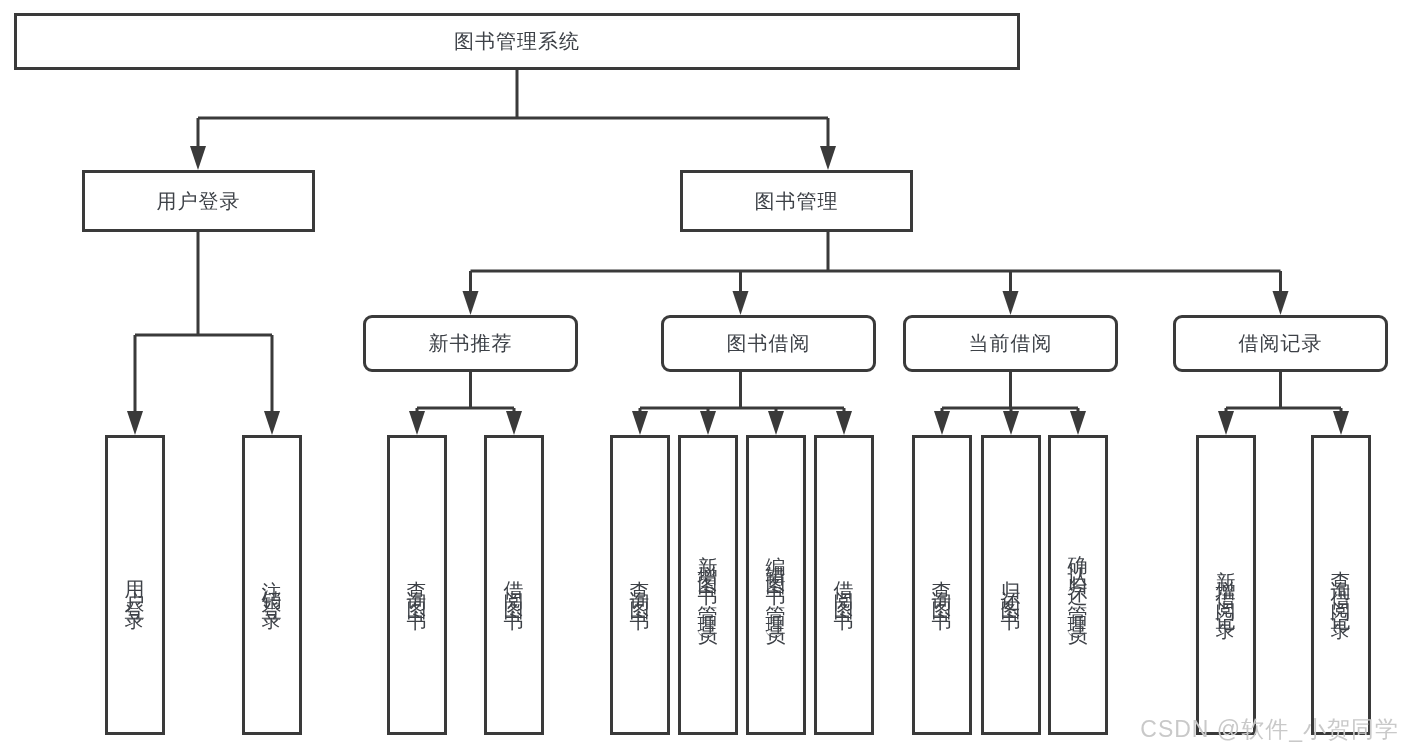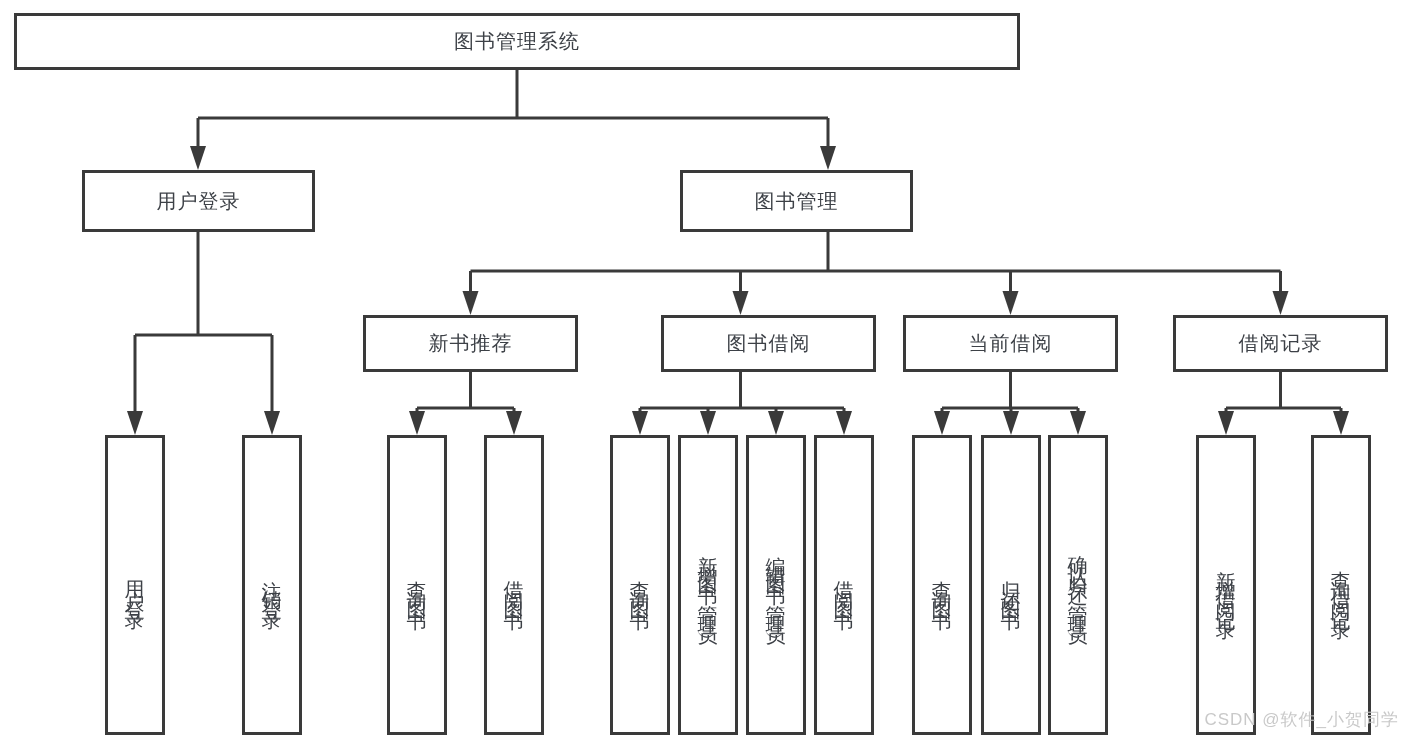--- a/index.html
+++ b/index.html
@@ -43,34 +43,34 @@
     justify-content: center;
     text-align: center;
   }
   .hlabel {
     font-size: 20px;
     letter-spacing: 1px;
     white-space: nowrap;
   }
   .root-box  { left: 14px;  top: 13px;  width: 1006px; height: 57px; }
   .lvl2      { top: 170px; width: 233px; height: 62px; }
-  .lvl3      { top: 315px; width: 215px; height: 57px; }
+  .lvl3      { top: 315px; width: 215px; height: 57px; border-radius: 9px; }
   .leaf      { top: 435px; width: 60px;  height: 300px; }
   .vlabel {
     writing-mode: vertical-rl;
     text-orientation: mixed;
     font-size: 20px;
     letter-spacing: 10px;
     line-height: 1;
   }
   .watermark {
     position: absolute;
     right: 6px;
-    bottom: 16px;
-    font-size: 17px;
+    bottom: 2px;
+    font-size: 23px;
     color: var(--watermark);
     letter-spacing: 1px;
     white-space: nowrap;
   }
 </style>
 </head>
 <body>
 
 <div class="canvas">
 

